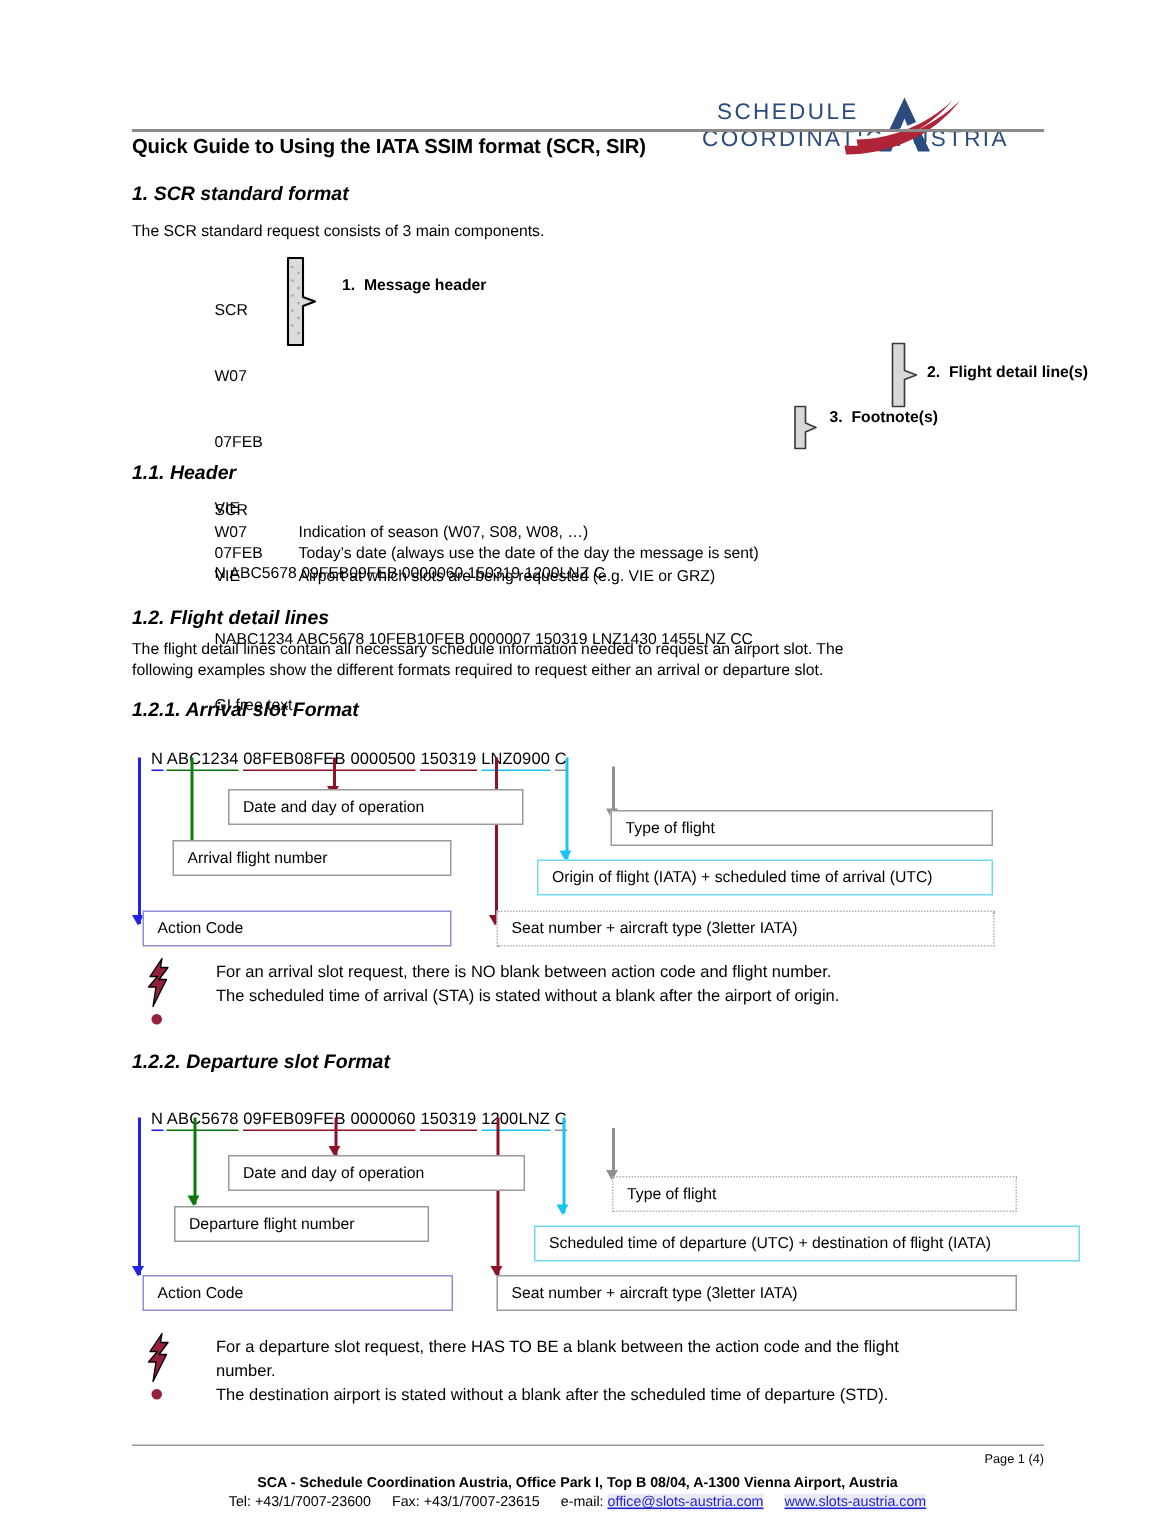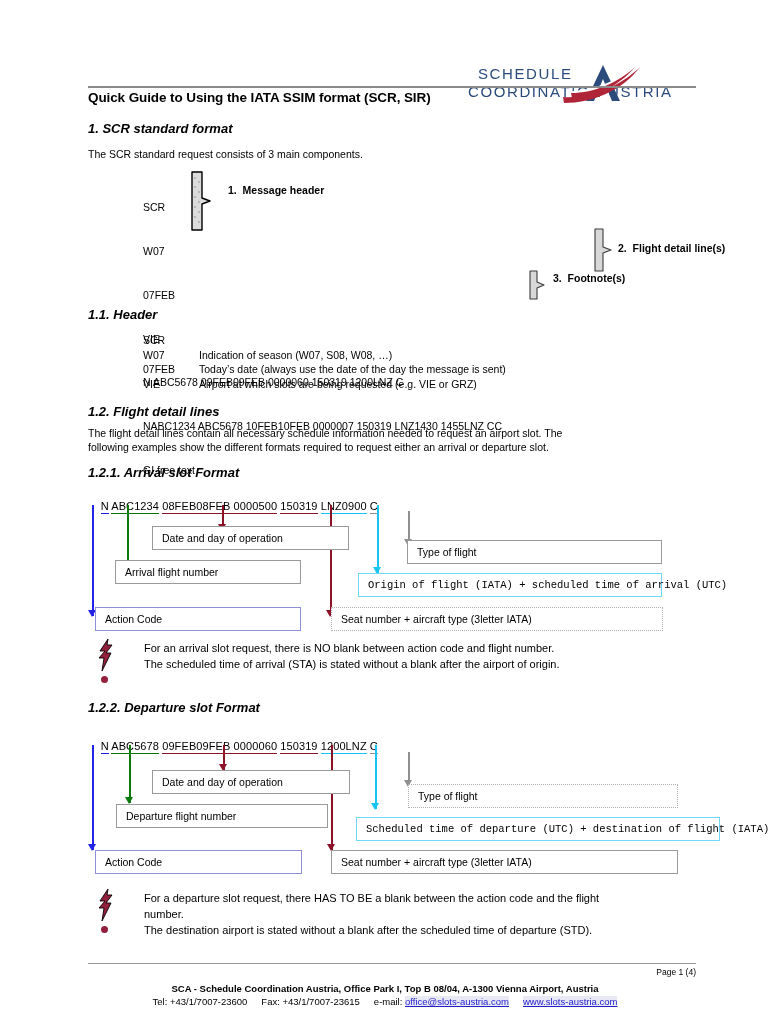--- a/index.html
+++ b/index.html
@@ -133,21 +133,21 @@
     border: 1px solid #f9a8d4;
     background: #fff;
     font-size: 10.5px;
     display: flex;
     align-items: center;
     padding-left: 9px;
     white-space: nowrap;
   }
   .b-gray   { border-color: #9a9a9a; }
   .b-blue   { border-color: #8f8fd6; }
-  .b-cyan   { border-color: #6fd8f6; font-family: Liberation Mono, monospace; }
+  .b-cyan   { border-color: #6fd8f6; }
   .b-dotted { border: 1px dotted #b0b0b0; }
 
   
   .note {
     position: absolute;
   }
   .note .bolt {
     position: absolute;
     left: 0; top: 0;
     width: 18px; height: 34px;
@@ -364,21 +364,21 @@
   <div class="arrow a-cyan" style="left:371px; top:745px; height:64px;">
       <div class="stem"></div>
       <div class="head"></div>
     </div>
   <div class="arrow a-gray" style="left:404px; top:752px; height:34px;">
       <div class="stem"></div>
       <div class="head"></div>
     </div>
 
   <div class="dbox b-gray" style="left:152px; top:770px; width:198px;">Date and day of operation</div>
-  <div class="dbox b-gray" style="left:116px; top:804px; width:212px;">Departure  flight number</div>
+  <div class="dbox b-gray" style="left:116px; top:804px; width:170px;">Departure  flight number</div>
   <div class="dbox b-blue" style="left:95px;  top:850px; width:207px;">Action Code</div>
   <div class="dbox b-dotted" style="left:408px; top:784px; width:270px;">Type of flight</div>
   <div class="dbox b-cyan" style="left:356px; top:817px; width:364px;">Scheduled time of departure (UTC) + destination of flight (IATA)</div>
   <div class="dbox b-gray" style="left:331px; top:850px; width:347px;">Seat number + aircraft type (3letter IATA)</div>
 
   <div class="note" style="left:97px; top:888px; width:612px;">
     <div class="bolt">
       <svg width="18" height="34" viewBox="0 0 18 34" xmlns="http://www.w3.org/2000/svg">
         <path d="M11 1 L3 13 L8 13 L2 20 L7 20 L5 33 L14 15 L9 15 L15 7 L10 7 Z" fill="#93203c" stroke="#000" stroke-width="0.9" stroke-linejoin="round"></path>
       </svg>

